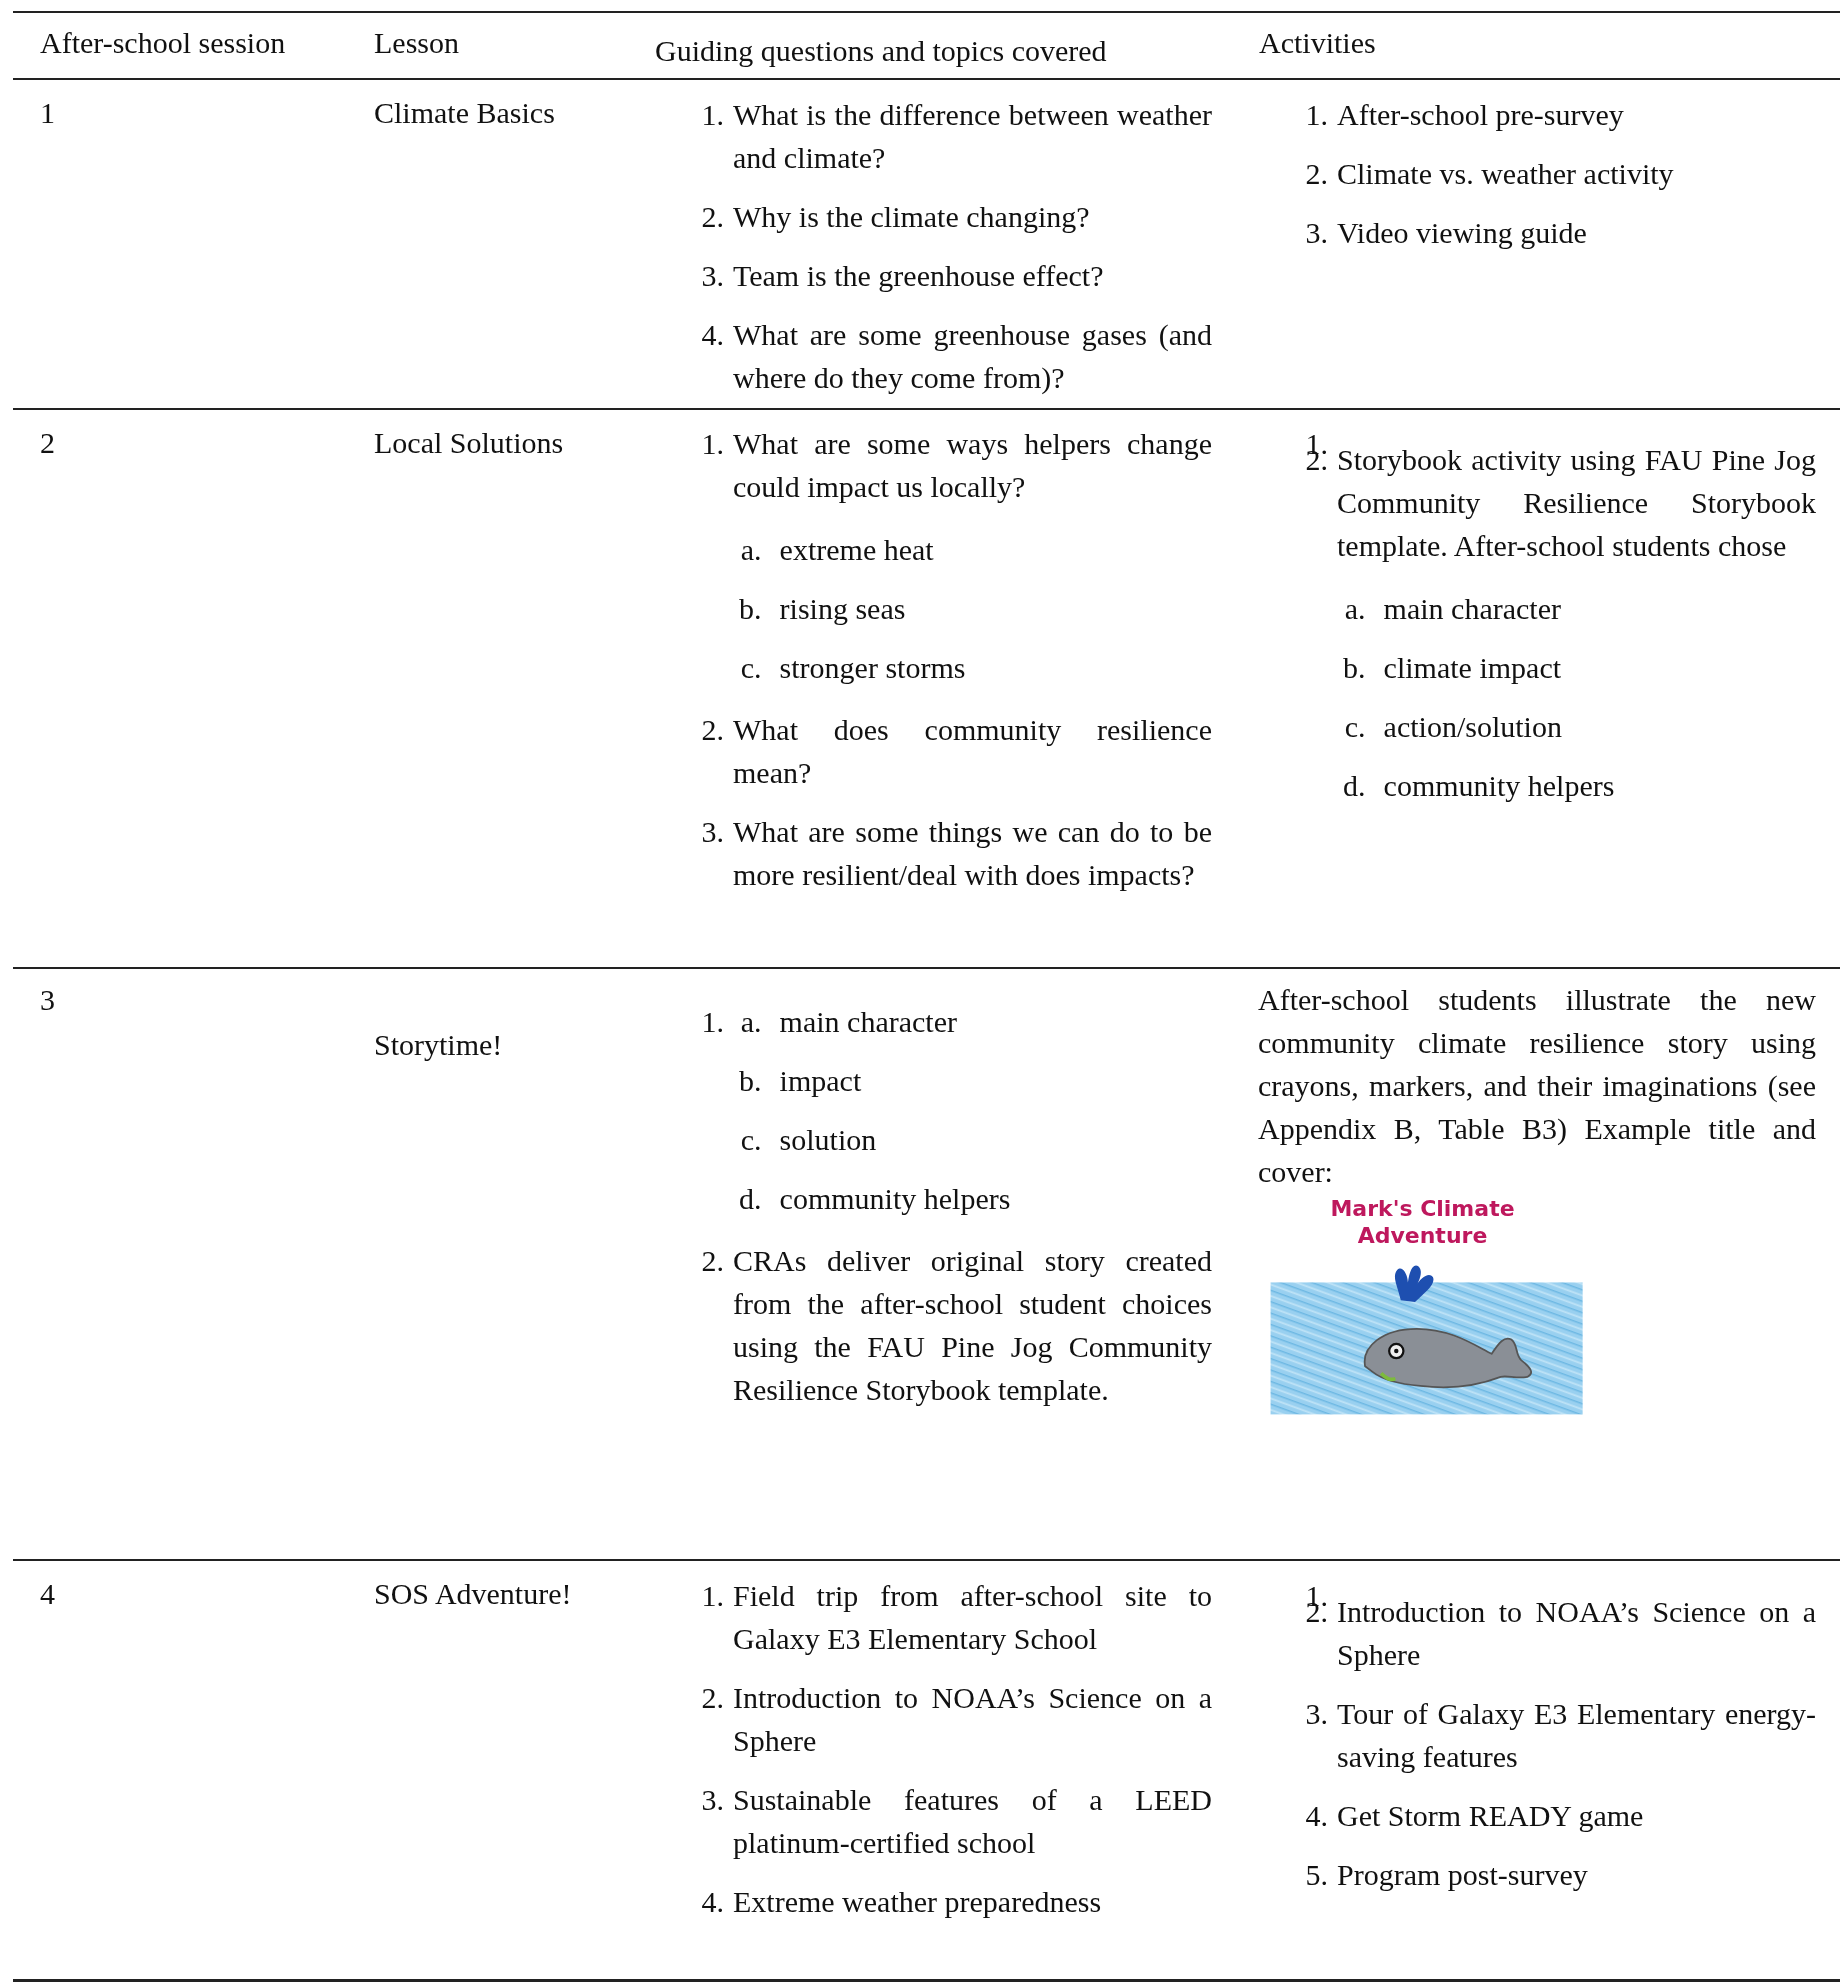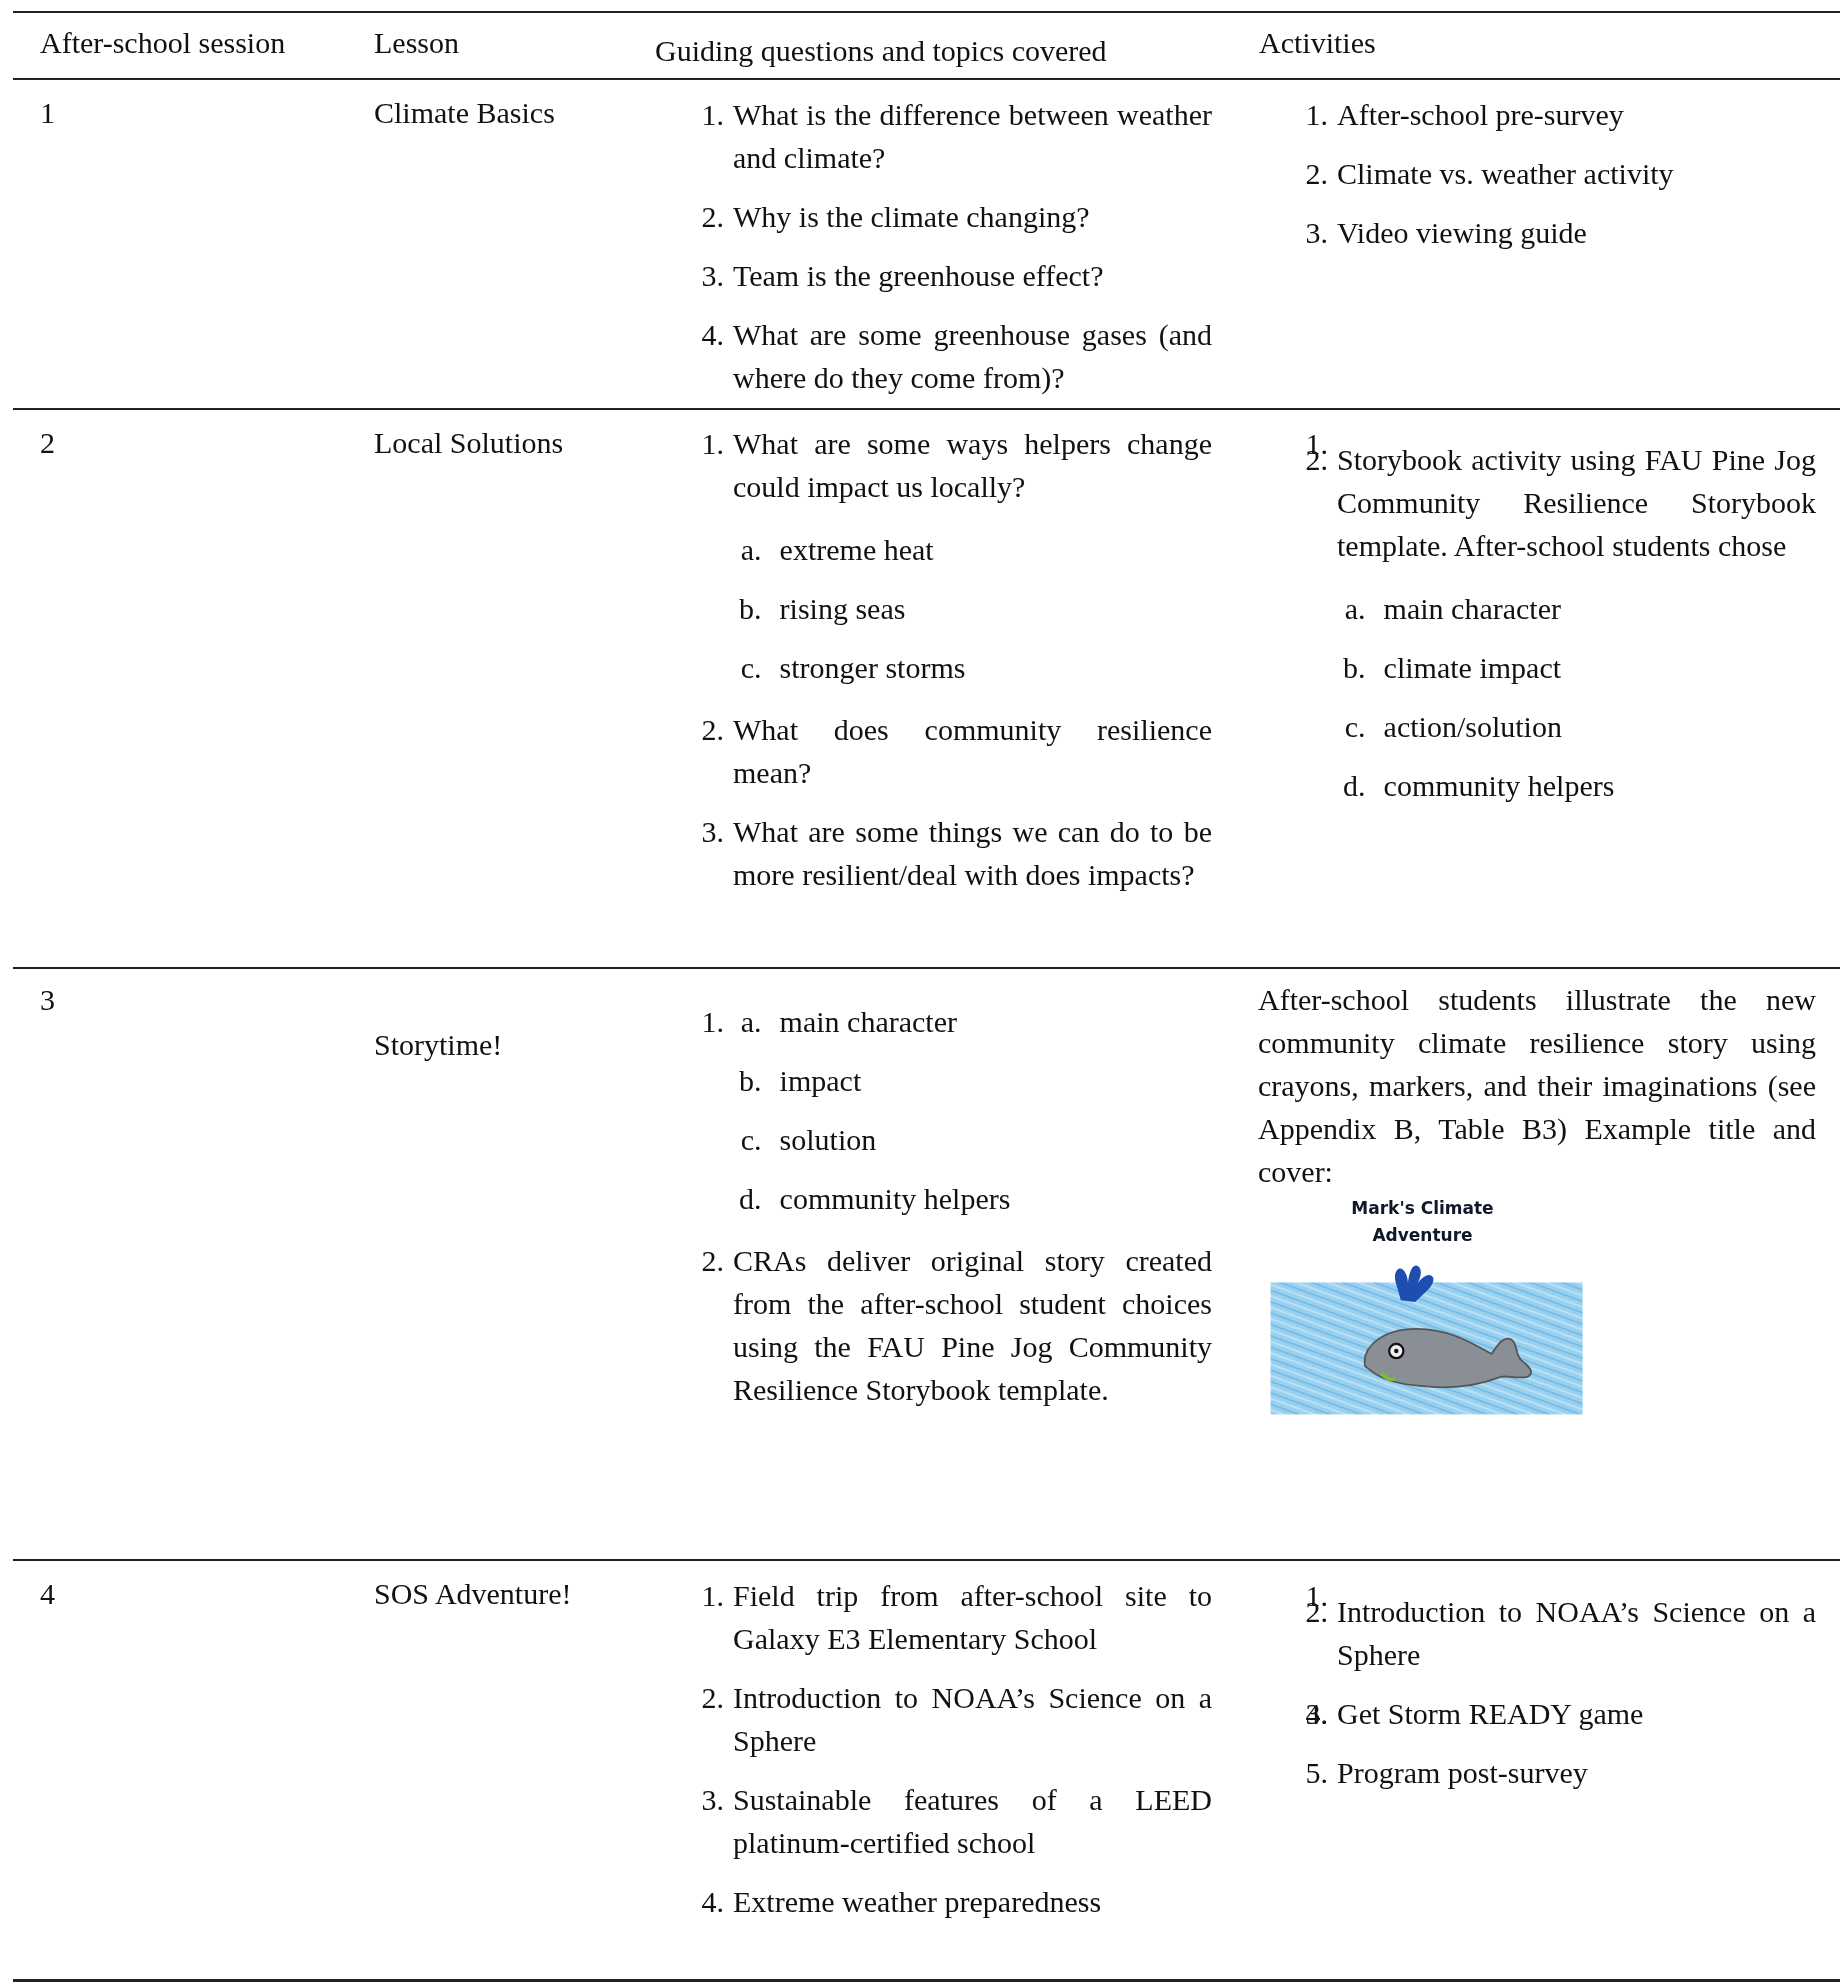--- a/index.html
+++ b/index.html
@@ -20,22 +20,22 @@
   .sub .item { margin-bottom: 16px; padding-left: 68px; text-align: left; }
   .sub .item .num { left: 0; width: 50px; text-align: right; }
   .g-col { left: 733px; width: 479px; }
   .a-col { left: 1337px; width: 479px; }
   .a-para { left: 1258px; width: 558px; text-align: justify; }
   .cover {
     position: relative; width: 321px; height: 223px; margin-top: 1.8px; margin-left: 9px;
   }
   .cover-title {
     position: absolute; left: 62px; top: 0; width: 187px; text-align: center;
-    font-family: "DejaVu Sans", sans-serif; font-weight: bold; font-size: 17px; line-height: 27px;
-    color: #0f172a;
+    font-family: "DejaVu Sans", sans-serif; font-weight: bold; font-size: 22px; line-height: 27px;
+    color: #be185d;
   }
 </style>
 </head>
 <body>
 
 <div>
 
   <div class="rule thick" style="top:10.7px;"></div>
   <div class="rule thin" style="top:78px;"></div>
   <div class="rule thin" style="top:408px;"></div>
@@ -138,20 +138,20 @@
     <div class="cell" style="left:374px; top:1572px;">SOS Adventure!</div>
     <ol class="cell g-col" style="top:1574px;">
       <li class="item"><span class="num">1.</span><span>Field trip from after-school site to Galaxy E3 Elementary School</span></li>
       <li class="item"><span class="num">2.</span><span>Introduction to NOAA’s Science on a Sphere</span></li>
       <li class="item"><span class="num">3.</span><span>Sustainable features of a LEED platinum-certified school</span></li>
       <li class="item"><span class="num">4.</span><span>Extreme weather preparedness</span></li>
     </ol>
     <ol class="cell a-col" style="top:1574px;">
       <li class="item"><span class="num">1.</span></li>
       <li class="item"><span class="num">2.</span><span>Introduction to NOAA’s Science on a Sphere</span></li>
-      <li class="item"><span class="num">3.</span></li>
+      <li class="item"><span class="num">3.</span><span>Tour of Galaxy E3 Elementary energy-saving features</span></li>
       <li class="item"><span class="num">4.</span><span>Get Storm READY game</span></li>
       <li class="item"><span class="num">5.</span><span>Program post-survey</span></li>
     </ol>
   </div>
 
 </div>
 
 
 </body></html>

